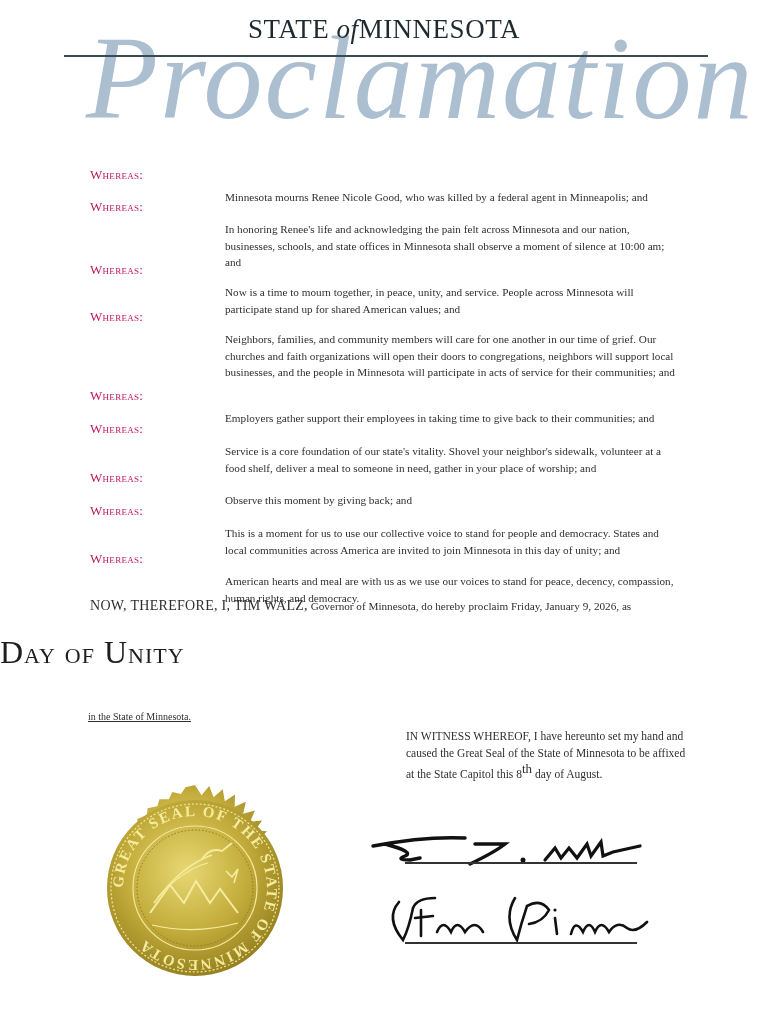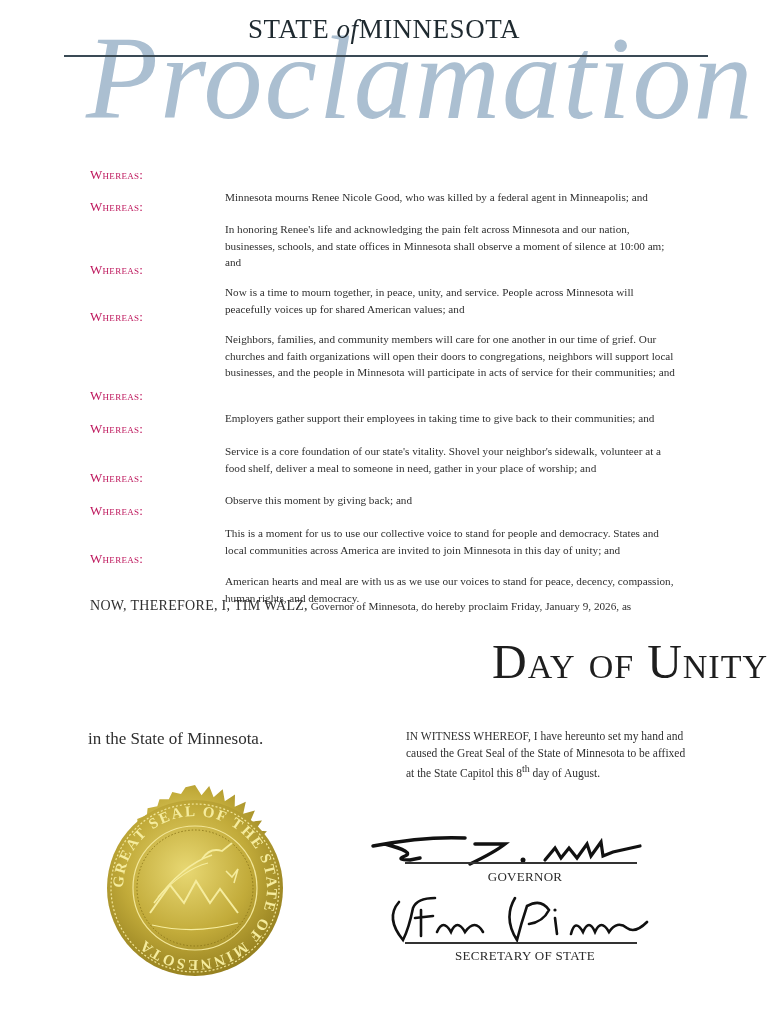--- a/index.html
+++ b/index.html
@@ -8,24 +8,24 @@
     .state-title { position: absolute; top: 14px; left: 0; width: 768px; text-align: center; font-size: 27px; letter-spacing: 0.5px; color: #1f2a30; z-index: 2; }
     .state-title .of { font-style: italic; font-size: 27px; }
     .rule { position: absolute; top: 55px; left: 64px; width: 644px; height: 2px; background: #3a4a55; z-index: 1; }
     .watermark { position: absolute; top: 20px; left: 86px; font-family: "Liberation Serif", "DejaVu Serif", serif; font-style: italic; font-size: 118px; color: #a7bccf; letter-spacing: 2px; line-height: 1; z-index: 0; opacity: 0.95; }
     .whereas-list { position: absolute; left: 0; top: 0; width: 768px; }
     .clause { position: absolute; left: 90px; width: 600px; }
     .clause .label { position: absolute; left: 0; top: 0; font-size: 13px; letter-spacing: 0.3px; color: #be185d; font-variant: small-caps; }
     .clause .text { position: absolute; left: 135px; top: 0; width: 455px; font-size: 11.2px; line-height: 16.5px; color: #2f2f2f; margin-top: 22px; }
     .now { position: absolute; left: 90px; top: 598px; font-size: 11.2px; color: #2f2f2f; white-space: nowrap; }
     .now .caps { font-size: 14px; letter-spacing: 0.3px; }
-    .day-title { position: absolute; top: 634px; left: 0; width: 768px; text-align: right; font-size: 48px; letter-spacing: 1px; color: #1e1e1e; font-variant: small-caps; }
-    .in-state { position: absolute; left: 88px; top: 729px; font-size: 17px; color: #2f2f2f; }
+    .day-title { position: absolute; top: 634px; left: 0; width: 768px; text-align: left; font-size: 32px; letter-spacing: 1px; color: #1e1e1e; font-variant: small-caps; }
+    .in-state { position: absolute; left: 88px; top: 711px; font-size: 10px; color: #2f2f2f; text-decoration: underline; }
     .witness { position: absolute; left: 406px; top: 728px; width: 290px; font-size: 11.5px; line-height: 16.5px; color: #2f2f2f; }
-    .witness sup { font-size: 10px; }
+    .witness sup { font-size: 13px; }
     .seal { position: absolute; left: 92px; top: 785px; width: 206px; height: 206px; }
     .sig-block { position: absolute; left: 365px; width: 310px; }
     .sig-line { position: absolute; left: 40px; width: 232px; height: 1.5px; background: #333; }
     .sig-title { position: absolute; left: 0; width: 320px; text-align: center; font-size: 13px; color: #2a2a2a; letter-spacing: 0.3px; }
     .sig-svg { position: absolute; left: 0; }
   </style>
 </head>
 <body>
 
 <div class="header">
@@ -41,21 +41,21 @@
   <div class="clause" style="top:167px">
     <span class="label">Whereas:</span>
     <div class="text">Minnesota mourns Renee Nicole Good, who was killed by a federal agent in Minneapolis; and</div>
   </div>
   <div class="clause" style="top:199px">
     <span class="label">Whereas:</span>
     <div class="text">In honoring Renee's life and acknowledging the pain felt across Minnesota and our nation, businesses, schools, and state offices in Minnesota shall observe a moment of silence at 10:00 am; and</div>
   </div>
   <div class="clause" style="top:262px">
     <span class="label">Whereas:</span>
-    <div class="text">Now is a time to mourn together, in peace, unity, and service. People across Minnesota will peacefully voices up for shared American values; and</div>
+    <div class="text">Now is a time to mourn together, in peace, unity, and service. People across Minnesota will participate stand up for shared American values; and</div>
   </div>
   <div class="clause" style="top:309px">
     <span class="label">Whereas:</span>
     <div class="text">Neighbors, families, and community members will care for one another in our time of grief. Our churches and faith organizations will open their doors to congregations, neighbors will support local businesses, and the people in Minnesota will participate in acts of service for their communities; and</div>
   </div>
   <div class="clause" style="top:388px">
     <span class="label">Whereas:</span>
     <div class="text">Employers gather support their employees in taking time to give back to their communities; and</div>
   </div>
   <div class="clause" style="top:421px">
@@ -117,24 +117,22 @@
 </div>
 
 <div class="sig-block" style="top:830px; height:60px;">
   <svg class="sig-svg" width="320" height="40" viewBox="0 0 320 40">
     <path d="M8 16 Q60 6 100 8 M20 14 Q50 22 40 26 Q30 30 45 30 L55 28" fill="none" stroke="#111" stroke-width="3.5" stroke-linecap="round"></path>
     <path d="M110 14 L140 14 Q130 22 105 34" fill="none" stroke="#111" stroke-width="3.5" stroke-linecap="round"></path>
     <circle cx="158" cy="30" r="2.5" fill="#111"></circle>
     <path d="M180 30 L190 18 L196 28 L204 18 L212 28 L222 14 L226 26 L236 12 L238 26 L248 22 L275 16" fill="none" stroke="#111" stroke-width="3.2" stroke-linecap="round"></path>
   </svg>
   <div class="sig-line" style="top:32px;"></div>
-  <div class="sig-title" style="top:39px;">GOVERNOR</div>
 </div>
 
 <div class="sig-block" style="top:888px; height:80px;">
   <svg class="sig-svg" width="320" height="56" viewBox="0 0 320 56">
     <path d="M34 14 Q20 30 38 52 Q44 40 48 20 Q52 10 70 10 M56 22 L56 48 M50 30 L68 28 M72 44 Q78 30 86 44 Q92 30 100 44 Q110 30 118 44" fill="none" stroke="#111" stroke-width="2.6" stroke-linecap="round"></path>
     <path d="M150 10 Q138 30 152 52 Q156 36 162 18 Q176 10 184 22 Q178 34 164 36 M190 30 L192 46 M206 46 Q210 30 218 44 Q224 30 230 44 Q236 30 244 44 Q252 32 262 40 Q270 46 282 34" fill="none" stroke="#111" stroke-width="2.6" stroke-linecap="round"></path>
     <circle cx="190" cy="22" r="1.6" fill="#111"></circle>
   </svg>
   <div class="sig-line" style="top:54px;"></div>
-  <div class="sig-title" style="top:60px;">SECRETARY OF STATE</div>
 </div>
 
 </body></html>

